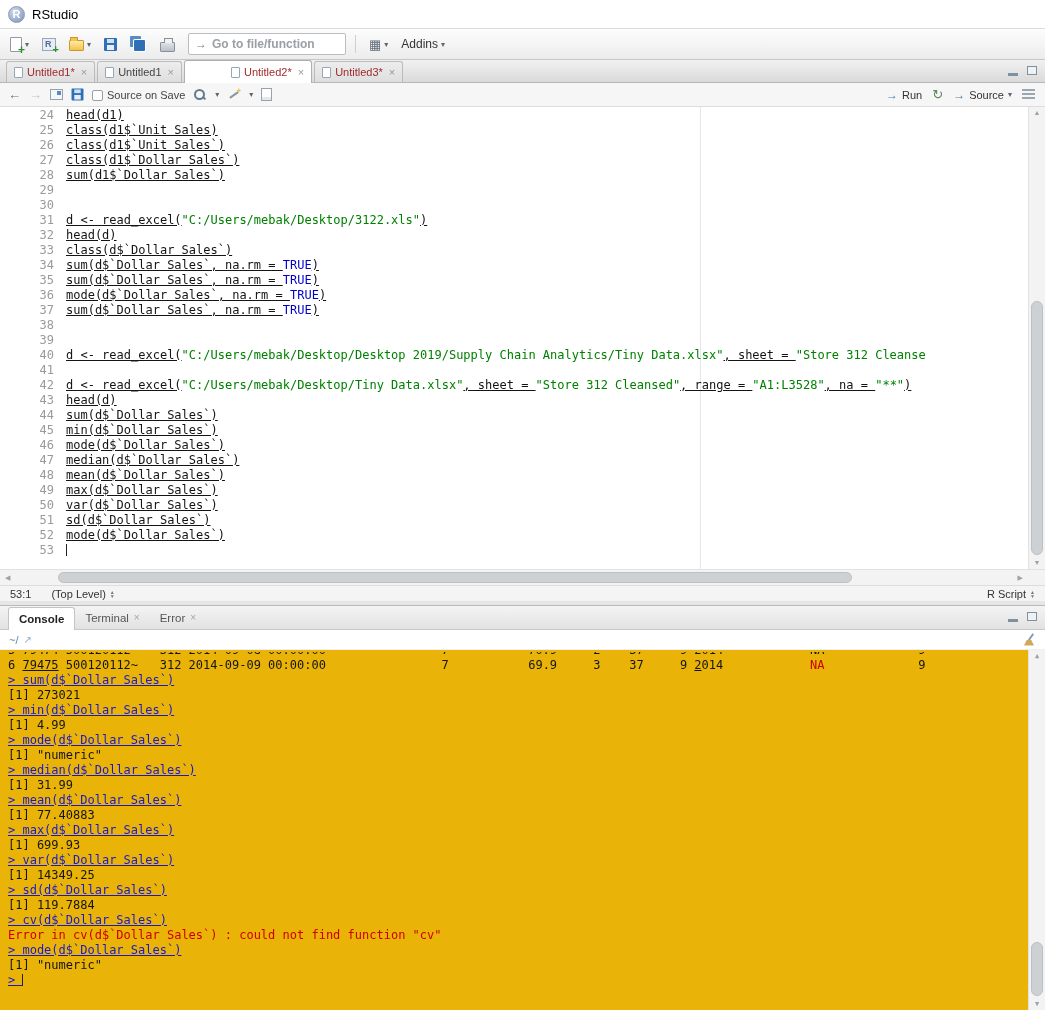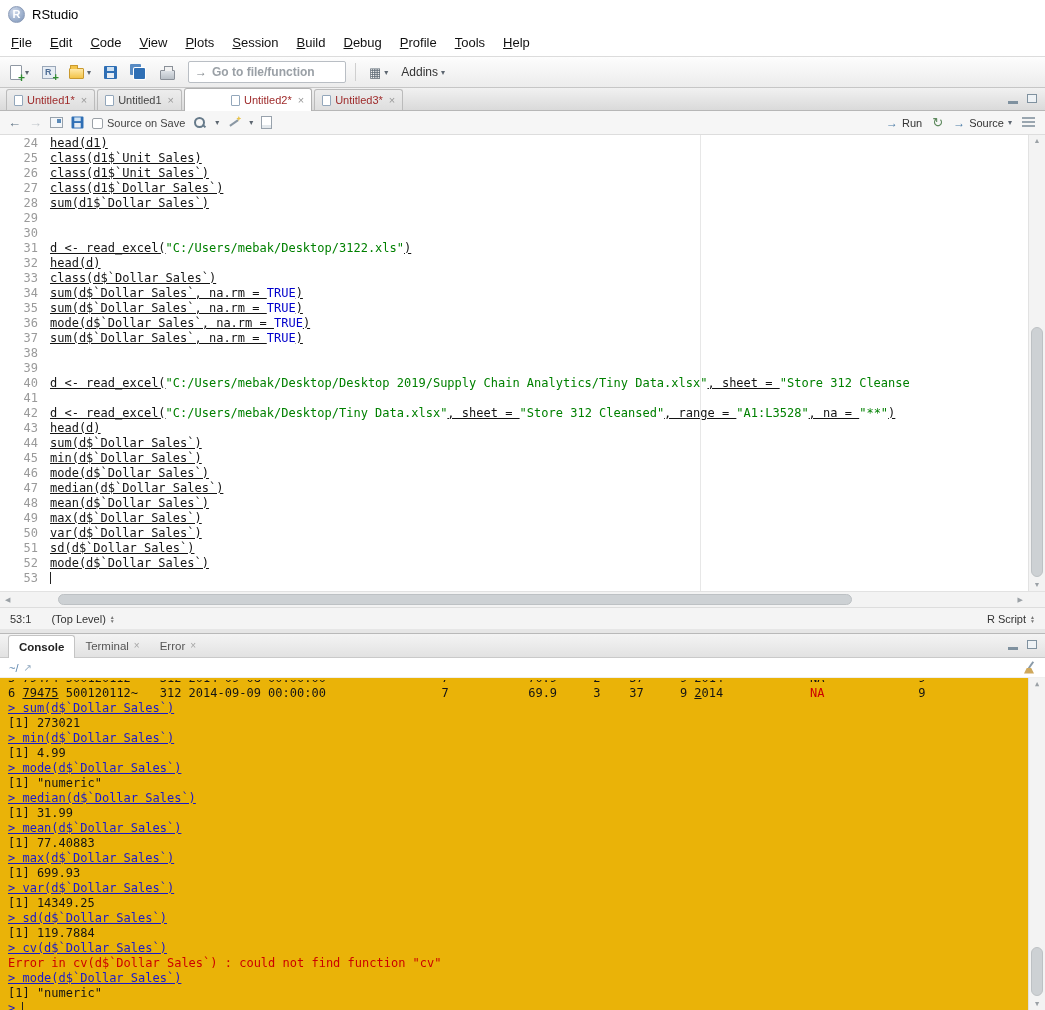--- a/index.html
+++ b/index.html
@@ -75,21 +75,21 @@
   .ic-report{width:11px;height:13px;background:#fff;border:1px solid #98a2ac;box-shadow:inset 0 -3px 0 #e3e8ec;}
   .srctoolbar .right{margin-left:auto;display:flex;align-items:center;gap:10px;padding-right:2px;}
   .runbtn,.srcbtn{display:flex;align-items:center;gap:4px;font-size:11px;color:#333;}
   .run-ic{color:#4a7ba6;font-weight:bold;font-size:12px;}
   .rerun{color:#5f8a5f;font-size:13px;line-height:1;}
   .ic-outline{width:13px;height:12px;background:repeating-linear-gradient(#9aa6b0 0 2px,transparent 2px 4px);}
 
   
   .editor{position:relative;flex:1;overflow:hidden;background:#fff;}
   .ruler{position:absolute;left:700px;top:0;bottom:0;width:1px;background:#e7e7e7;}
-  .code-lines{position:absolute;top:-7px;left:0;right:17px;font:12px/15px "DejaVu Sans Mono",monospace;white-space:pre;}
+  .code-lines{position:absolute;top:-7px;left:16px;right:17px;font:12px/15px "DejaVu Sans Mono",monospace;white-space:pre;}
   .code-line{display:flex;height:15px;}
   .code-line.clip{height:8px;overflow:hidden;align-items:flex-end;}
   .code-line .ln{flex:none;width:50px;text-align:right;padding-right:12px;color:#9a9a9a;}
   .code-line .lc{flex:none;}
   .seg-p{color:#141414;text-decoration:underline;}
   .seg-s{color:var(--string,#008000);}
   .seg-k{color:var(--constant,#0000cc);}
   .seg-in{color:var(--console-input,#1a1acc);text-decoration:underline;}
   .seg-out{color:#141414;}
   .seg-err,.seg-na{color:var(--error,#cc0000);}
@@ -103,21 +103,21 @@
   .sarrow.down{bottom:0;}
   .vthumb{position:absolute;left:2px;width:12px;background:#cdd1d4;border:1px solid #bdc1c4;border-radius:6px;}
   .editor .vthumb{top:42%;bottom:14px;}
   .hscroll{flex:none;height:16px;background:#f3f3f3;border-top:1px solid #e2e2e2;position:relative;}
   .hthumb{position:absolute;top:2px;left:58px;width:794px;height:11px;background:#cdd1d4;border:1px solid #bdc1c4;border-radius:6px;}
   .harrow{position:absolute;top:4px;color:#9ba1a6;font-size:7px;line-height:8px;}
   .harrow.left{left:5px;}
   .harrow.right{right:22px;}
 
   
-  .statusbar{flex:none;height:22px;background:#f4f4f4;border-top:1px solid #ddd;display:flex;align-items:center;font-size:11px;color:#333;padding:0 10px;gap:20px;}
+  .statusbar{flex:none;height:16px;background:#f4f4f4;border-top:1px solid #ddd;display:flex;align-items:center;font-size:11px;color:#333;padding:0 10px;gap:20px;}
   .ud{display:inline-flex;flex-direction:column;font-size:5px;line-height:4px;color:#777;margin-left:4px;vertical-align:middle;}
   .st-scope,.st-type{display:flex;align-items:center;}
   .flex-spacer{flex:1;}
 
   
   .splitter{flex:none;height:4px;background:#e6e6e6;}
 
   
   .console-pane{flex:1;display:flex;flex-direction:column;background:#eab308;border-top:1px solid #b9b9b9;min-height:0;}
   .ctabbar{flex:none;height:24px;background:linear-gradient(#f4f4f4,#e2e2e2);border-bottom:1px solid #c9c9c9;display:flex;align-items:flex-end;padding-left:8px;position:relative;}
@@ -138,33 +138,20 @@
 </head>
 <body>
 
 <div class="app">
 
   <div class="titlebar">
     <span class="rlogo">R</span>
     <span class="title-text">RStudio</span>
   </div>
 
-  <div class="menubar">
-      <div class="menu-item">File</div>
-      <div class="menu-item">Edit</div>
-      <div class="menu-item">Code</div>
-      <div class="menu-item">View</div>
-      <div class="menu-item">Plots</div>
-      <div class="menu-item">Session</div>
-      <div class="menu-item">Build</div>
-      <div class="menu-item">Debug</div>
-      <div class="menu-item">Profile</div>
-      <div class="menu-item">Tools</div>
-      <div class="menu-item">Help</div>
-    </div>
 
   <div class="toolbar">
     <div class="tbtn">
       <span class="ic-page plus"></span>
       <span class="dd">▾</span>
     </div>
     <div class="tbtn">
       <span class="ic-proj"></span>
     </div>
     <div class="tbtn">

